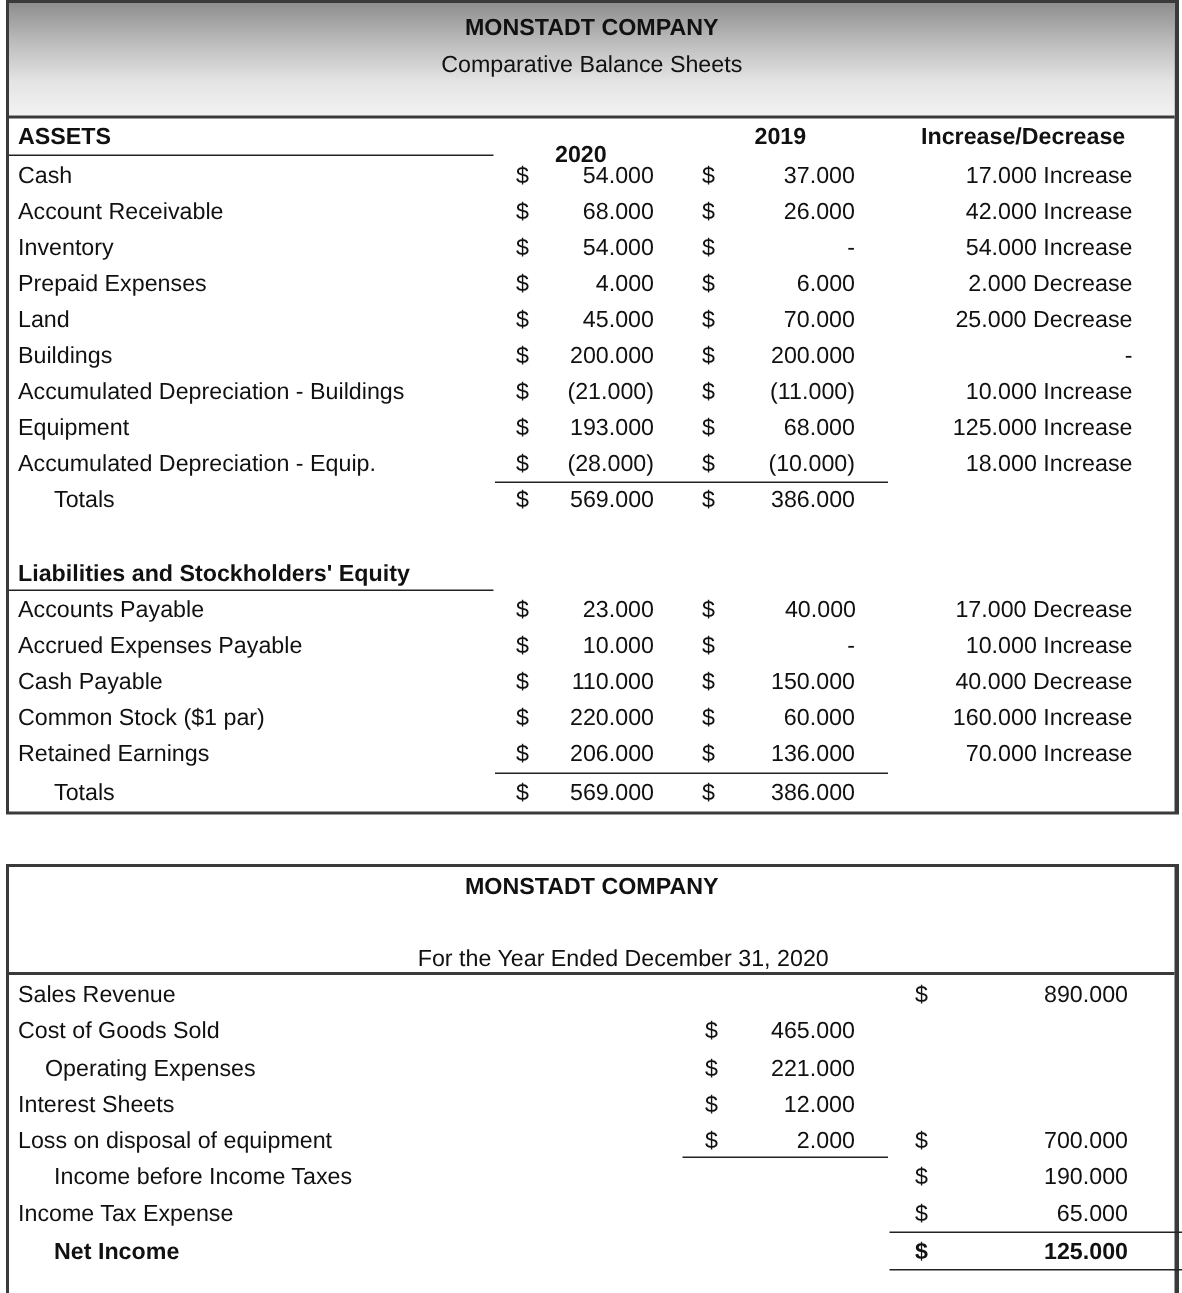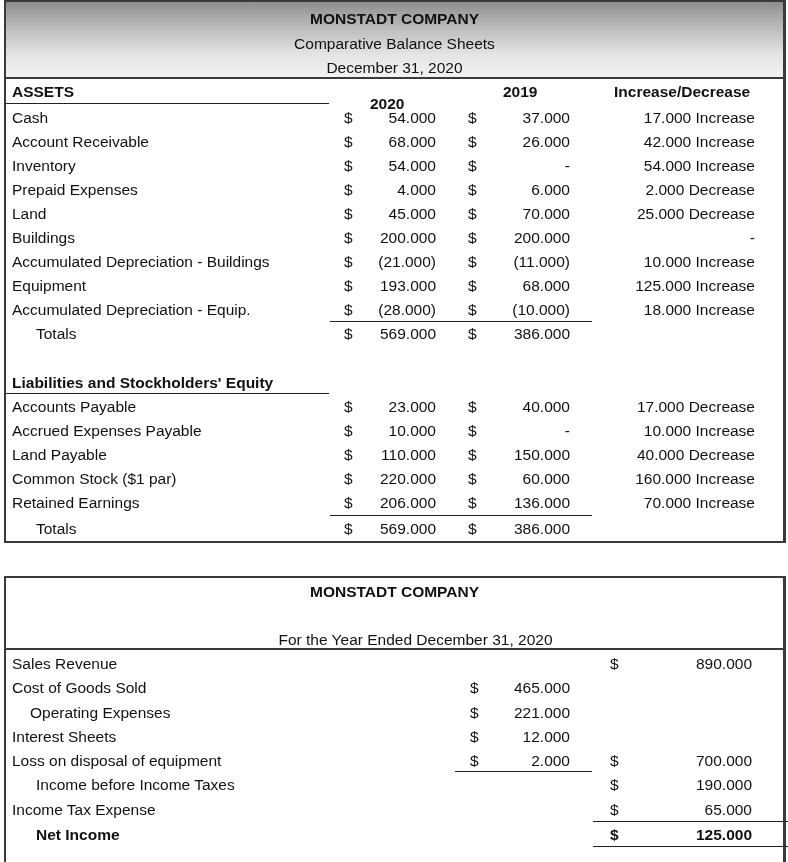--- a/index.html
+++ b/index.html
@@ -20,21 +20,20 @@
   .num { text-align:right; }
   .rule { position:absolute; height:0; border-top:1.5px solid #222; }
 </style>
 </head>
 <body>
 
 <div id="bs" class="box">
   <div class="hdr">
     <div class="hdr-line bold" style="top:8px;">MONSTADT COMPANY</div>
     <div class="hdr-line" style="top:33px;">Comparative Balance Sheets</div>
-    <div class="hdr-line" style="top:57px;">December 31, 2020</div>
   </div>
 </div>
 <div id="bs-body">
     <div class="abs bold" style="left:12px;top:83px;">ASSETS</div>
     <div class="abs bold" style="left:370px;top:83px;margin-top:12px;">2020</div>
     <div class="abs bold" style="left:503px;top:83px;">2019</div>
     <div class="abs bold" style="left:614px;top:83px;">Increase/Decrease</div>
     <div class="rule" style="left:6px;top:103px;width:323px;"></div>
     <div class="abs lbl" style="left:12px;top:109px;">Cash</div>
     <div class="abs dol" style="left:344px;top:109px;">$</div>
@@ -95,29 +94,29 @@
     <div class="abs dol" style="left:344px;top:325px;">$</div>
     <div class="abs num" style="left:360px;width:76px;top:325px;">569.000</div>
     <div class="abs dol" style="left:468px;top:325px;">$</div>
     <div class="abs num" style="left:490px;width:80px;top:325px;">386.000</div>
     <div class="abs bold" style="left:12px;top:374px;">Liabilities and Stockholders' Equity</div>
     <div class="rule" style="left:6px;top:393px;width:323px;"></div>
     <div class="abs lbl" style="left:12px;top:398px;">Accounts Payable</div>
     <div class="abs dol" style="left:344px;top:398px;">$</div>
     <div class="abs num" style="left:360px;width:76px;top:398px;">23.000</div>
     <div class="abs dol" style="left:468px;top:398px;">$</div>
-    <div class="abs num" style="left:490px;width:80px;top:398px;">40.000</div>
+    <div class="abs num" style="left:507px;width:80px;top:398px;text-align:center;">40.000</div>
     <div class="abs num" style="left:590px;width:165px;top:398px;">17.000 Decrease</div>
     <div class="abs lbl" style="left:12px;top:422px;">Accrued Expenses Payable</div>
     <div class="abs dol" style="left:344px;top:422px;">$</div>
     <div class="abs num" style="left:360px;width:76px;top:422px;">10.000</div>
     <div class="abs dol" style="left:468px;top:422px;">$</div>
     <div class="abs num" style="left:490px;width:80px;top:422px;">-</div>
     <div class="abs num" style="left:590px;width:165px;top:422px;">10.000 Increase</div>
-    <div class="abs lbl" style="left:12px;top:446px;">Land Payable</div>
+    <div class="abs lbl" style="left:12px;top:446px;">Cash Payable</div>
     <div class="abs dol" style="left:344px;top:446px;">$</div>
     <div class="abs num" style="left:360px;width:76px;top:446px;">110.000</div>
     <div class="abs dol" style="left:468px;top:446px;">$</div>
     <div class="abs num" style="left:490px;width:80px;top:446px;">150.000</div>
     <div class="abs num" style="left:590px;width:165px;top:446px;">40.000 Decrease</div>
     <div class="abs lbl" style="left:12px;top:470px;">Common Stock ($1 par)</div>
     <div class="abs dol" style="left:344px;top:470px;">$</div>
     <div class="abs num" style="left:360px;width:76px;top:470px;">220.000</div>
     <div class="abs dol" style="left:468px;top:470px;">$</div>
     <div class="abs num" style="left:490px;width:80px;top:470px;">60.000</div>

